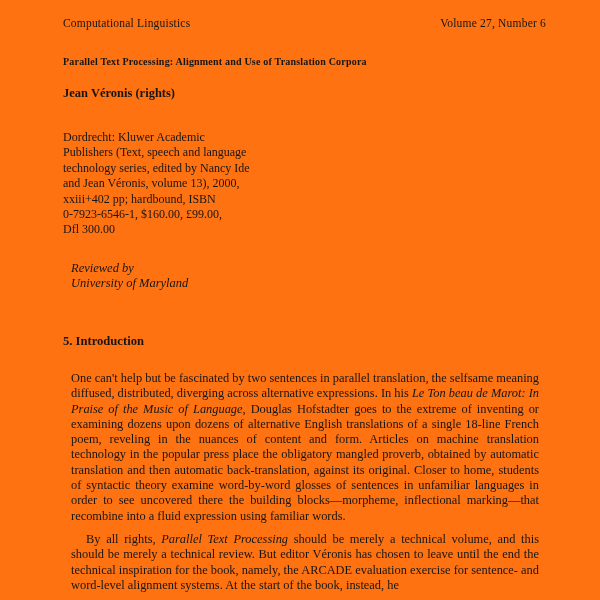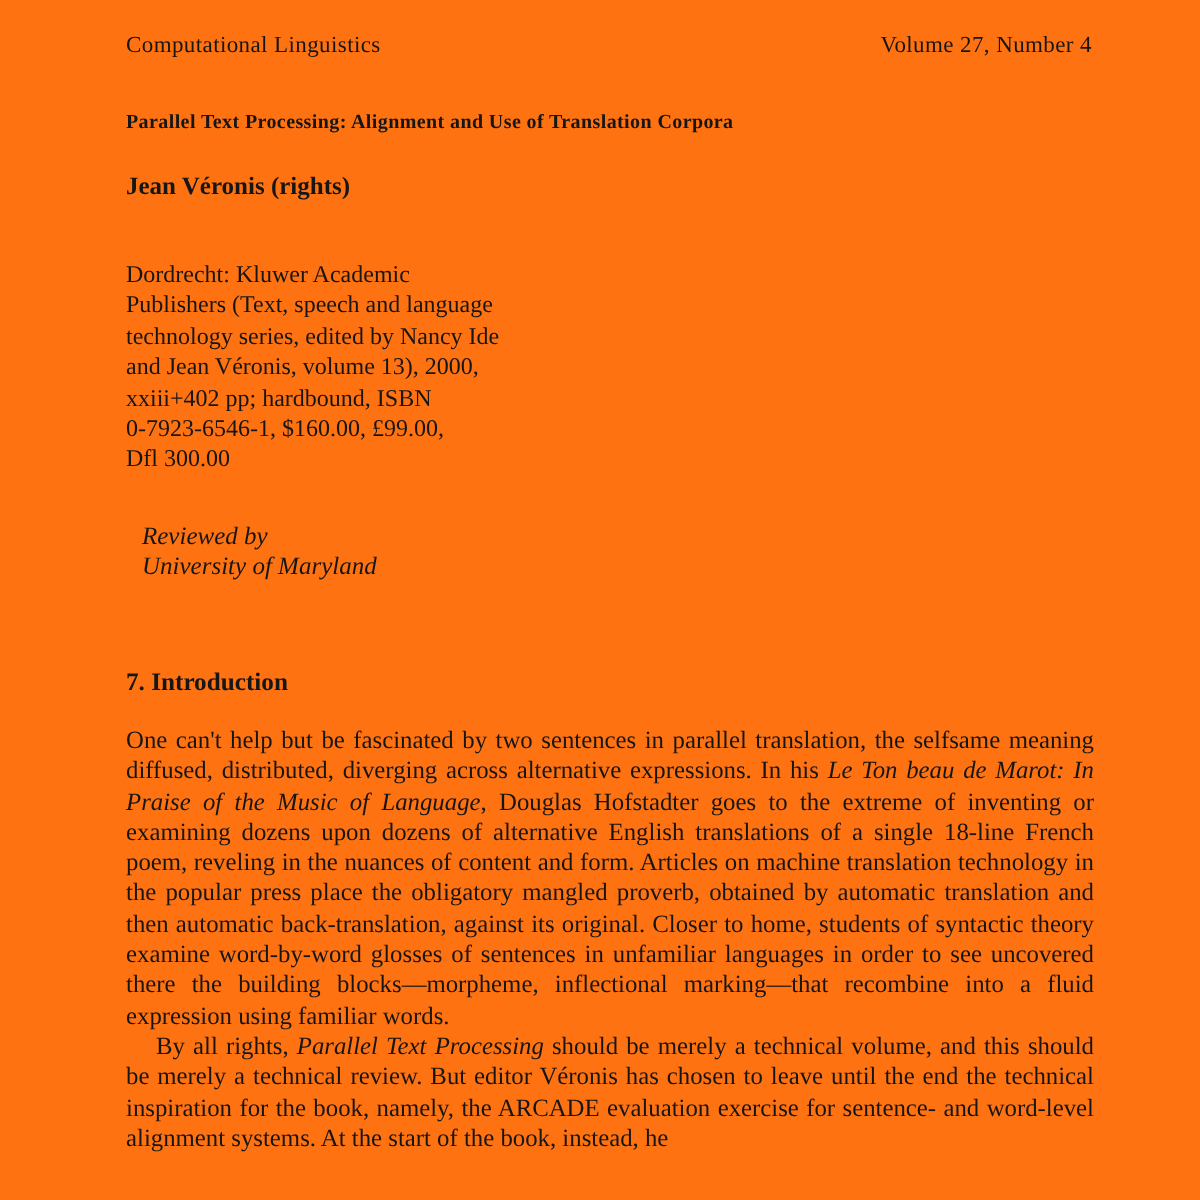--- a/index.html
+++ b/index.html
@@ -72,32 +72,32 @@
   }
   .article-body {
     position: absolute;
     left: 63px;
     top: 363px;
     width: 484px;
     font-size: 12.4px;
     line-height: 15.3px;
     text-align: justify;
   }
-  .para { margin: 0; }
+  .para { margin: 8px; }
   .para.indent { text-indent: 15px; }
   .i { font-style: italic; }
 </style>
 </head>
 <body>
 
 <div class="page">
 
   <div class="running-head">
     <span>Computational Linguistics</span>
-    <span>Volume 27, Number 4</span>
+    <span>Volume 27, Number 6</span>
   </div>
 
   <h1 class="book-title">Parallel Text Processing: Alignment and Use of Translation Corpora</h1>
 
   <div class="editor-block">
     <div class="editor-name">Jean Véronis (rights)</div>
   </div>
 
   <div class="pub-info">Dordrecht: Kluwer Academic
 Publishers (Text, speech and language
@@ -105,20 +105,20 @@
 and Jean Véronis, volume 13), 2000,
 xxiii+402 pp; hardbound, ISBN
 0-7923-6546-1, $160.00, £99.00,
 Dfl 300.00</div>
 
   <div class="reviewer-block">
     <div>Reviewed by</div>
     <div>University of Maryland</div>
   </div>
 
-  <h2 class="section-heading">7. Introduction</h2>
+  <h2 class="section-heading">5. Introduction</h2>
 
   <div class="article-body">
     <p class="para"><span>One can't help but be fascinated by two sentences in parallel translation, the selfsame meaning diffused, distributed, diverging across alternative expressions. In his </span><span class="i">Le Ton beau de Marot: In Praise of the Music of Language</span><span>, Douglas Hofstadter goes to the extreme of inventing or examining dozens upon dozens of alternative English translations of a single 18-line French poem, reveling in the nuances of content and form. Articles on machine translation technology in the popular press place the obligatory mangled proverb, obtained by automatic translation and then automatic back-translation, against its original. Closer to home, students of syntactic theory examine word-by-word glosses of sentences in unfamiliar languages in order to see uncovered there the building blocks—morpheme, inflectional marking—that recombine into a fluid expression using familiar words.</span></p>
     <p class="para indent"><span>By all rights, </span><span class="i">Parallel Text Processing</span><span> should be merely a technical volume, and this should be merely a technical review. But editor Véronis has chosen to leave until the end the technical inspiration for the book, namely, the ARCADE evaluation exercise for sentence- and word-level alignment systems. At the start of the book, instead, he</span></p>
   </div>
 
 </div>
 
 </body></html>

